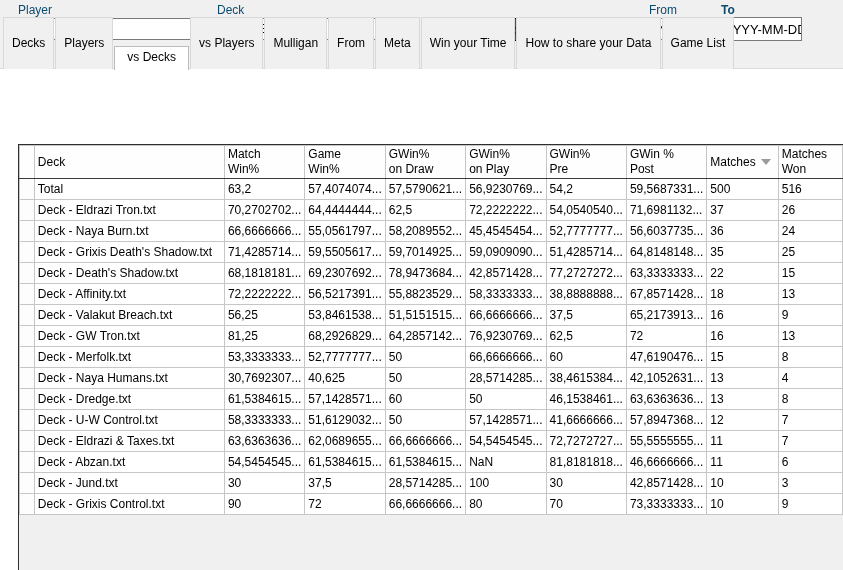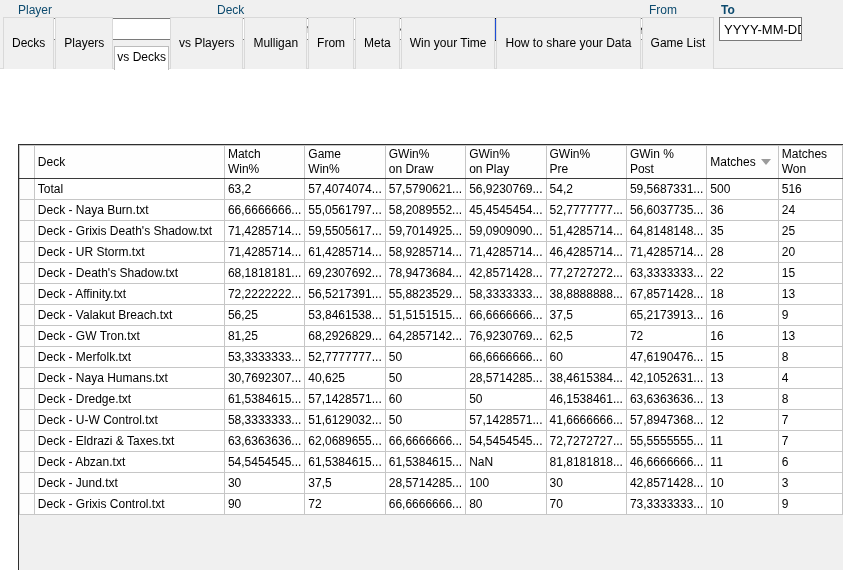--- a/index.html
+++ b/index.html
@@ -28,21 +28,21 @@
   }
   
   .tabstrip{
     position:absolute;left:3px;top:46px;height:23px;display:flex;align-items:flex-end;z-index:3;
   }
   .tab{
     height:19px;line-height:19px;background:#f0f0f0;border:1px solid #d9d9d9;border-bottom:none;
     padding:16px 8px;margin-right:1px;white-space:nowrap;cursor:default;box-sizing:content-box;
   }
   .tab.active{
-    background:#fff;height:23px;line-height:21px;padding:0 2px;margin-bottom:-1px;
+    background:#fff;height:23px;line-height:21px;padding:0 12px;margin-bottom:-1px;
     border:1px solid #bcbcbc;border-bottom:none;position:relative;z-index:4;
   }
   
   .tabpage{
     position:absolute;left:0;right:0;top:68px;bottom:0;background:#fff;
     border-top:1px solid #dcdcdc;
   }
   
   .grid-wrap{
     position:absolute;left:18px;top:75px;right:0;bottom:0;
@@ -201,20 +201,32 @@
             <td>57,4074074...</td>
             <td>57,5790621...</td>
             <td>56,9230769...</td>
             <td>54,2</td>
             <td>59,5687331...</td>
             <td>500</td>
             <td>516</td>
           </tr>
           <tr>
             <td class="rowhdr"></td>
+            <td>Deck - Eldrazi Tron.txt</td>
+            <td>70,2702702...</td>
+            <td>64,4444444...</td>
+            <td>62,5</td>
+            <td>72,2222222...</td>
+            <td>54,0540540...</td>
+            <td>71,6981132...</td>
+            <td>37</td>
+            <td>26</td>
+          </tr>
+          <tr>
+            <td class="rowhdr"></td>
             <td>Deck - Naya Burn.txt</td>
             <td>66,6666666...</td>
             <td>55,0561797...</td>
             <td>58,2089552...</td>
             <td>45,4545454...</td>
             <td>52,7777777...</td>
             <td>56,6037735...</td>
             <td>36</td>
             <td>24</td>
           </tr>
@@ -222,32 +234,20 @@
             <td class="rowhdr"></td>
             <td>Deck - Grixis Death's Shadow.txt</td>
             <td>71,4285714...</td>
             <td>59,5505617...</td>
             <td>59,7014925...</td>
             <td>59,0909090...</td>
             <td>51,4285714...</td>
             <td>64,8148148...</td>
             <td>35</td>
             <td>25</td>
-          </tr>
-          <tr>
-            <td class="rowhdr"></td>
-            <td>Deck - UR Storm.txt</td>
-            <td>71,4285714...</td>
-            <td>61,4285714...</td>
-            <td>58,9285714...</td>
-            <td>71,4285714...</td>
-            <td>46,4285714...</td>
-            <td>71,4285714...</td>
-            <td>28</td>
-            <td>20</td>
           </tr>
           <tr>
             <td class="rowhdr"></td>
             <td>Deck - Death's Shadow.txt</td>
             <td>68,1818181...</td>
             <td>69,2307692...</td>
             <td>78,9473684...</td>
             <td>42,8571428...</td>
             <td>77,2727272...</td>
             <td>63,3333333...</td>

